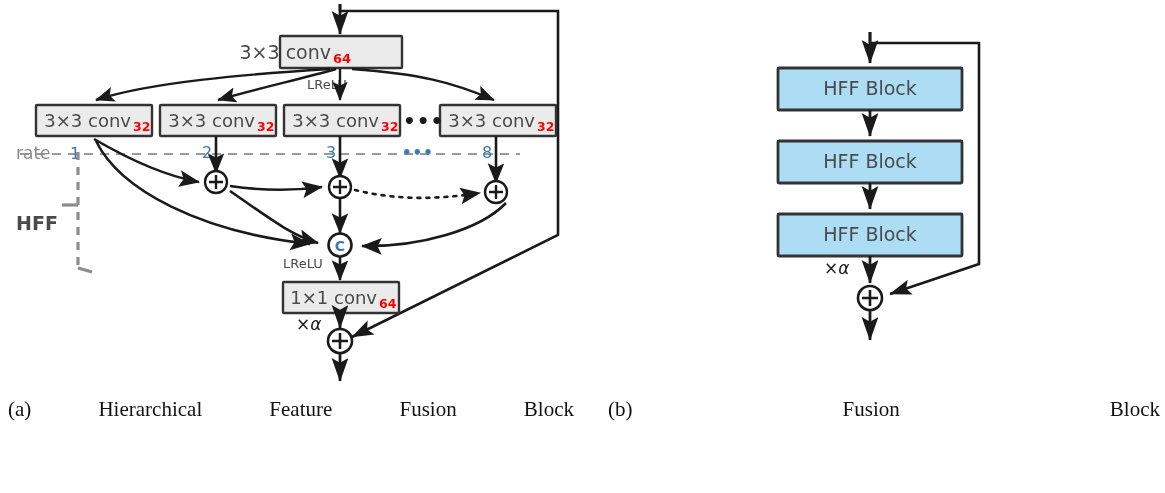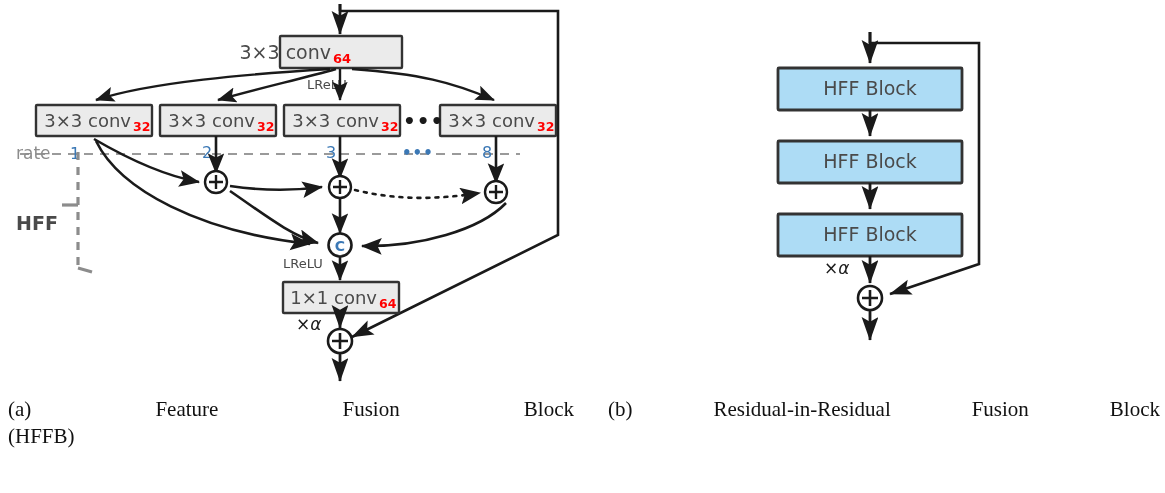--- a/index.html
+++ b/index.html
@@ -184,27 +184,26 @@
       <path d="M862,298 L878,298 M870,290 L870,306" stroke="#1a1a1a" stroke-width="2.6"></path>
     </g>
 
     <path d="M870,310 L870,340" fill="none" stroke="#1a1a1a" stroke-width="2.8" marker-end="url(#ahs)"></path>
   </g>
 </svg>
 
 <div class="caption" id="cap-a">
   <span class="cap-line cap-just">
     <span>(a)</span>
+    <span>Hierarchical</span>
     <span>Feature</span>
     <span>Fusion</span>
     <span>Block</span>
   </span>
-  <span class="cap-line">(HFFB)</span>
 </div>
 
 <div class="caption" id="cap-b">
   <span class="cap-line cap-just">
     <span>(b)</span>
-    <span>Residual-in-Residual</span>
     <span>Fusion</span>
     <span>Block</span>
   </span>
 </div>
 
 </body></html>

